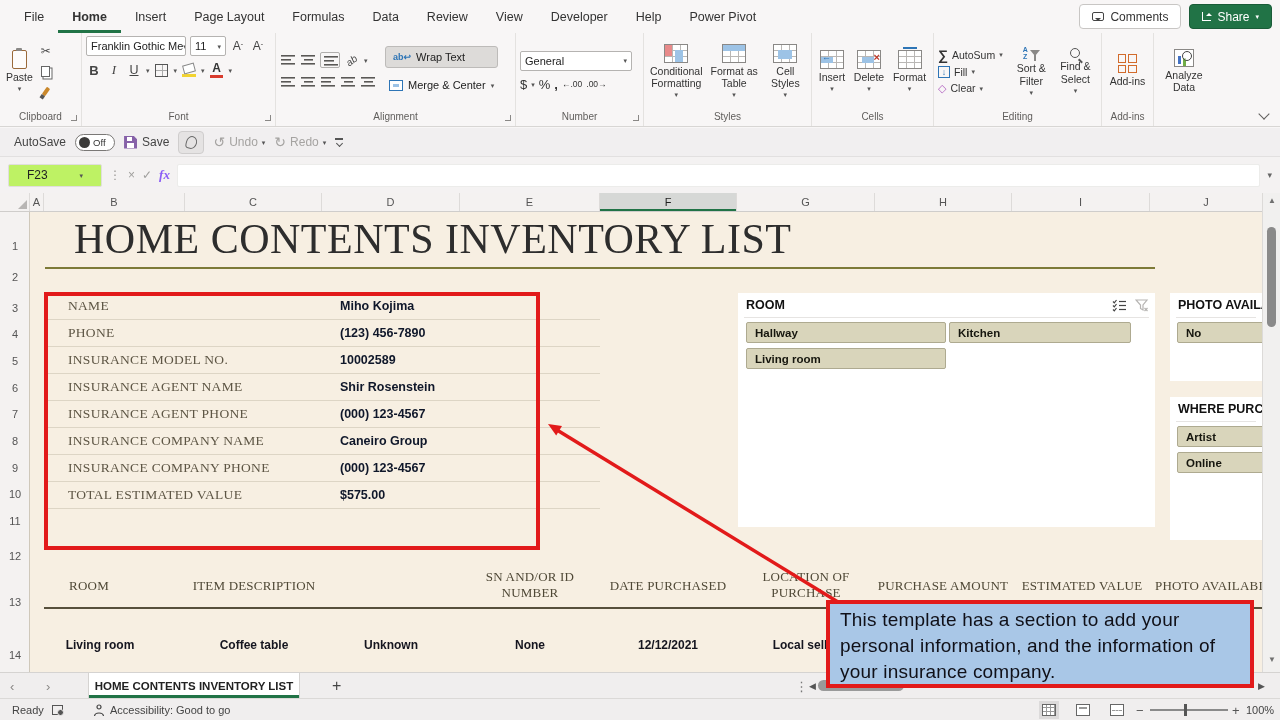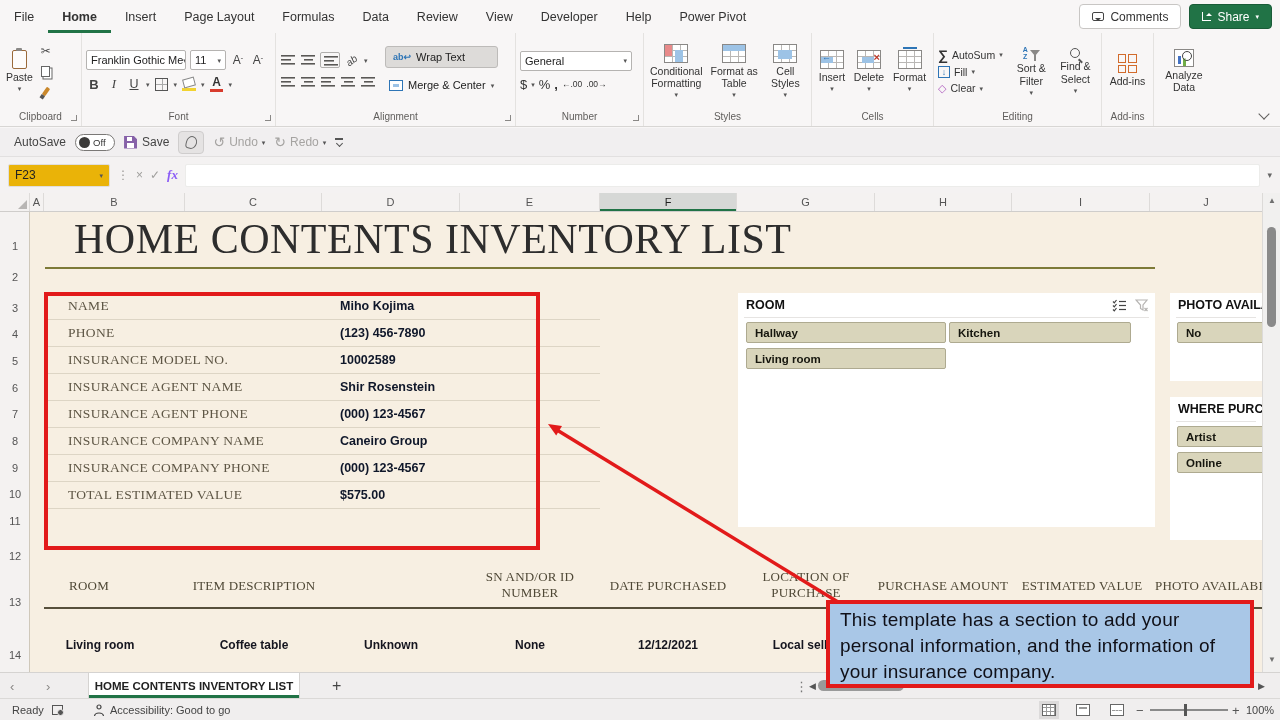--- a/index.html
+++ b/index.html
@@ -1,21 +1,21 @@
 <!DOCTYPE html>
 <html><head>
 <meta charset="utf-8">
 <style>
   *{box-sizing:border-box;margin:0;padding:0}
   html,body{width:1280px;height:720px}
   body{font-family:"Liberation Sans",sans-serif;background:#f8f6f6;overflow:hidden}
   #app{position:relative;width:1280px;height:720px;background:#f8f6f6;font-size:12px;color:#333}
 
   
-  .menubar{position:absolute;top:0;left:0;right:0;height:33px;display:flex;align-items:stretch;}
+  .menubar{position:absolute;top:0;left:0;right:0;height:33px;display:flex;align-items:stretch;padding-left:10px}
   .mtab{padding:0 14px;display:flex;align-items:center;font-size:12.5px;color:#333;cursor:default;white-space:nowrap}
   .mtab.active{font-weight:700;box-shadow:inset 0 -3px 0 #217346}
   .topright{position:absolute;top:4px;right:8px;display:flex;gap:8px;align-items:center}
   .comments-btn{display:flex;align-items:center;gap:6px;background:#fff;border:1px solid #c8c6c4;border-radius:4px;height:25px;padding:0 12px;font-size:12px;color:#333}
   .share-btn{display:flex;align-items:center;gap:6px;background:#217346;border:1px solid #1a5c38;border-radius:4px;height:25px;padding:0 12px;font-size:12px;color:#fff}
   .bubble{width:12px;height:9px;border:1.4px solid #444;border-radius:2px;position:relative}
   .bubble::after{content:"";position:absolute;left:2px;bottom:-4px;width:0;height:0;border:3px solid transparent;border-top-color:#444}
   .shareic{width:9px;height:9px;border-left:1.4px solid #fff;border-bottom:1.4px solid #fff;position:relative}
   .shareic::after{content:"";position:absolute;left:3px;top:-2px;width:0;height:0;border:3px solid transparent;border-bottom-color:#fff}
   .chev{font-size:7px;color:#555;line-height:1}
@@ -104,21 +104,21 @@
   .floppy::after{content:"";position:absolute;left:3px;bottom:1px;width:7px;height:5px;background:#fff}
   .lassobox{width:26px;height:23px;background:#e5e3e3;border:1px solid #cfcdcd;border-radius:4px;display:flex;align-items:center;justify-content:center}
   .loopico{width:11px;height:13px;border:1.8px solid #6a6a6a;border-radius:60% 55% 60% 35%;transform:rotate(14deg)}
   .grayed{color:#a5a3a1}
   .qcust{display:flex;flex-direction:column;align-items:center;gap:1px}
   .qcust i{display:block;width:8px;height:2px;background:#555}
   .qcust .thinchev{width:5px;height:5px;transform:rotate(45deg);border-color:#555}
 
   
   #frow{position:absolute;top:157px;left:0;right:0;height:36px;background:#f4f2f2;display:flex;align-items:center;padding:0 8px;gap:7px}
-  #namebox{width:102px;height:23px;background:#eab308;border:1px solid #e0dedc;border-radius:2px;display:flex;align-items:center;justify-content:space-between;padding:0 6px;font-size:12px;color:#222}
+  #namebox{width:94px;height:23px;background:#bef264;border:1px solid #e0dedc;border-radius:2px;display:flex;align-items:center;justify-content:space-between;padding:0 18px;font-size:12px;color:#222}
   .vdots{color:#9a9896;font-size:12px}
   .fbtn{color:#a0a09e;font-size:12px}
   .fx{font-family:"Liberation Serif",serif;font-style:italic;font-weight:700;color:#8b5cf6;font-size:13px}
   #finput{flex:1;height:23px;background:#fff;border-radius:2px;border:1px solid #ececea}
   #fexpand{color:#666;font-size:9px}
 
   
   #cols{position:absolute;top:193px;left:0;width:1262px;height:19px;background:#f4f2f1;border-bottom:1px solid #cfcdcb;display:flex;font-size:11px;color:#555}
   .colcell{border-right:1px solid #dddbd9;display:flex;align-items:center;justify-content:center;height:100%}
   .colcell.sel{background:#d6d8d6;color:#1f1f1f;box-shadow:inset 0 -2px 0 #217346}
@@ -221,21 +221,21 @@
             </span>
           <span class="sic">
               <span class="brushico"></span>
             </span>
         </div>
       </div>
       <div class="glabel"><span>Clipboard</span><span class="launcher"></span></div>
     </div>
 
     <div class="rgroup" style="width:194px">
-      <div class="gbody" style="align-items:center">
+      <div class="gbody" style="align-items:flex-start">
         <div class="col2" style="width:100%;justify-content:center">
           <div class="rrow">
             <div class="combo" style="width:100px">
                 <span>Franklin Gothic Me</span>
                 <span class="chev">▾</span>
               </div>
             <div class="combo" style="width:36px">
                 <span>11</span>
                 <span class="chev">▾</span>
               </div>

